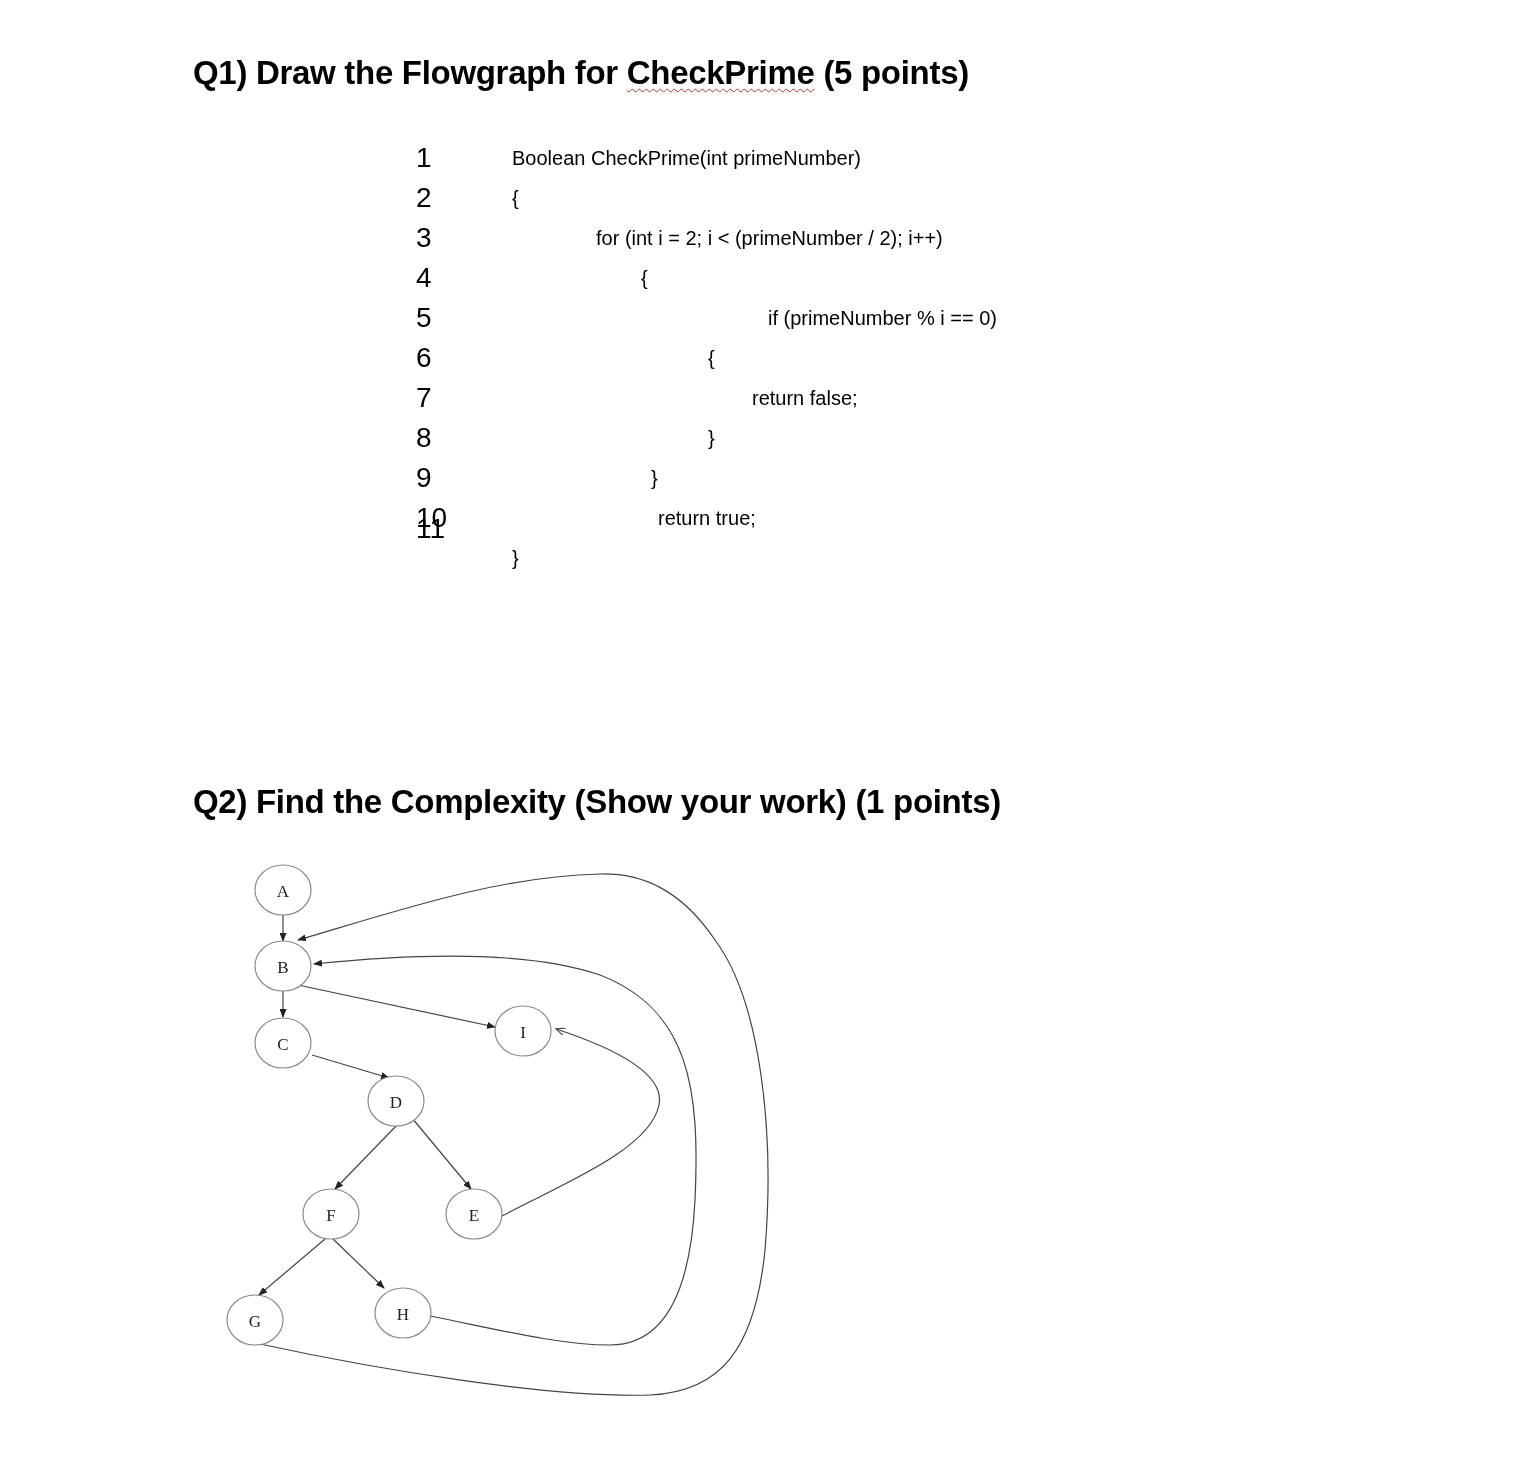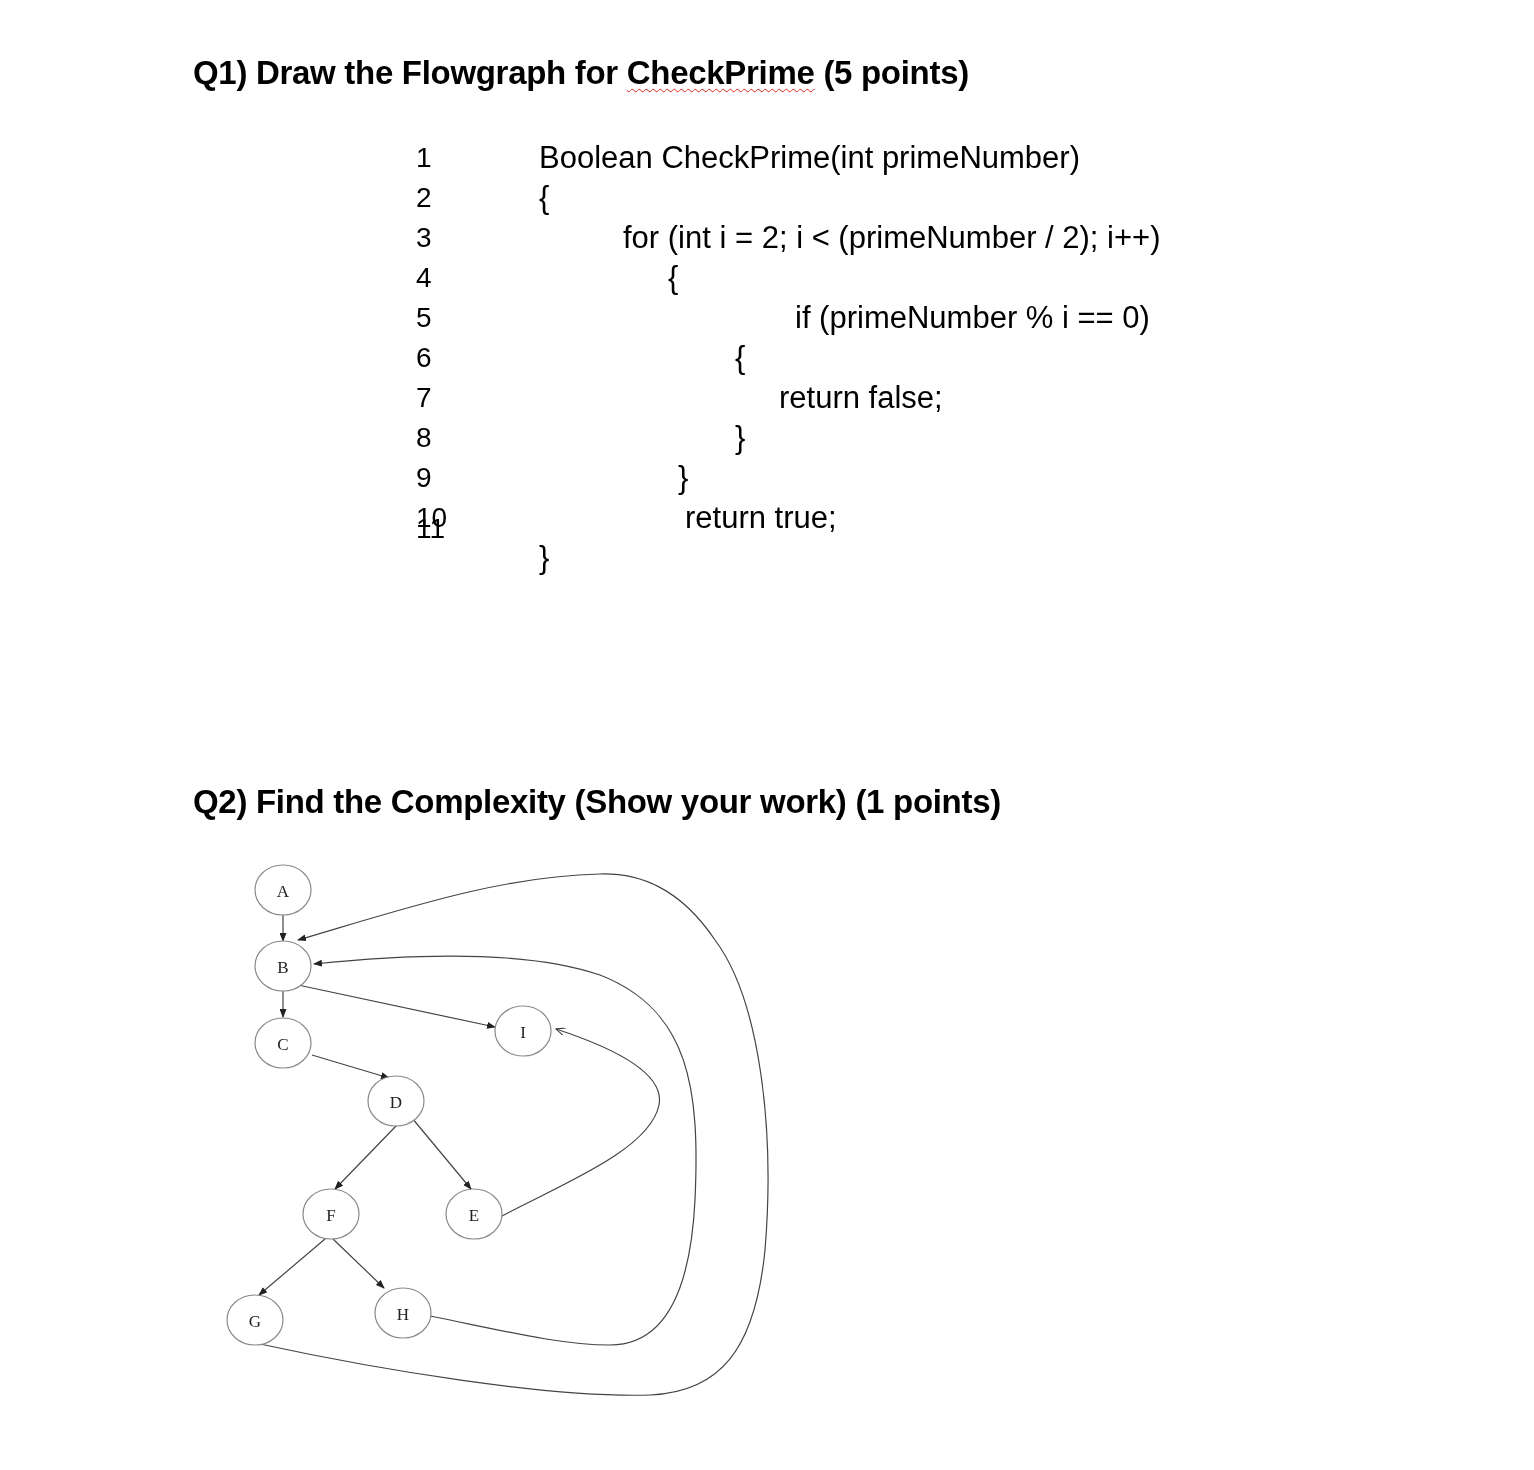--- a/index.html
+++ b/index.html
@@ -2,21 +2,21 @@
 <html><head>
   <meta charset="utf-8">
   <style>
     html, body { margin: 0; padding: 0; background: #ffffff; }
     body { width: 1534px; height: 1470px; position: relative; overflow: hidden;
            font-family: "Liberation Sans", sans-serif; color: #000; }
     .heading { position: absolute; font-weight: bold; font-size: 33px; letter-spacing: -0.3px; white-space: nowrap; }
     #q1-title { left: 193px; top: 26px; margin-top: 28px; }
     #q2-title { left: 193px; top: 783px; }
     .squiggle { text-decoration: underline wavy #d9261c; text-decoration-thickness: 1px; text-underline-offset: 4px; }
-    .code-line { position: absolute; font-size: 31px; white-space: nowrap; line-height: 34px; margin-left: 27px; }
+    .code-line { position: absolute; font-size: 20px; white-space: nowrap; line-height: 34px; }
     .line-num { position: absolute; font-size: 28px; line-height: 34px; left: 416px; }
     svg#flowgraph { position: absolute; left: 0; top: 0; }
     .node ellipse { fill: #fff; stroke: #8a8a8a; stroke-width: 1.2; }
     .node text { font-family: "Liberation Serif", serif; font-size: 17px; fill: #222; text-anchor: middle; dominant-baseline: central; }
     .edge { fill: none; stroke: #444; stroke-width: 1.2; }
   </style>
 </head>
 <body>
 
 <div id="q1-title" class="heading"><span>Q1) Draw the Flowgraph for </span><span class="squiggle">CheckPrime</span><span> (5 points)</span></div>

